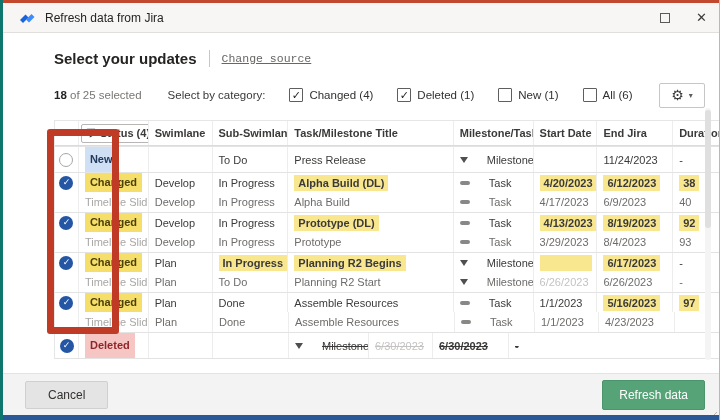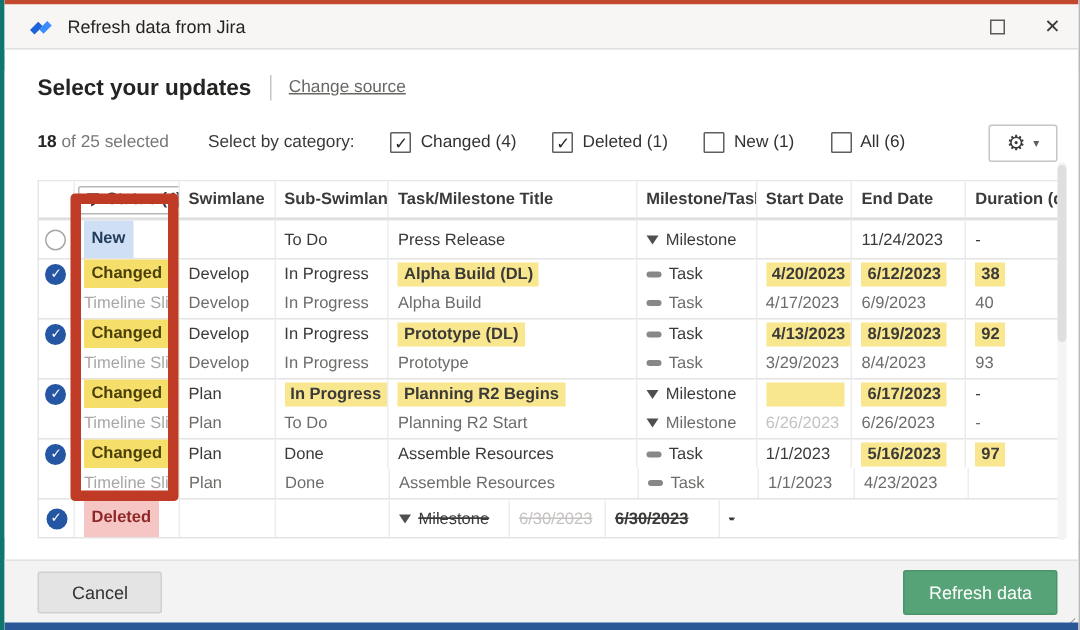--- a/index.html
+++ b/index.html
@@ -11,25 +11,25 @@
   .bottom-strip{position:absolute;left:0;right:0;bottom:0;height:5px;background:#2a5796;}
 
   
   .titlebar{height:30px;background:#f7f6f5;border-bottom:1px solid #e1dfdd;display:flex;align-items:center;padding:0 12px 0 16px;}
   .titlebar .title{font-size:12px;color:#252423;margin-left:10px;}
   .win-controls{margin-left:auto;display:flex;align-items:center;gap:26px;}
   .btn-max{width:10px;height:10px;border:1px solid #5a5a5a;display:inline-block;}
   .btn-close{font-size:13px;color:#3b3a39;line-height:1;}
 
   
-  .dlg-body{padding:0 14px 0 22px;background:#fff;}
+  .dlg-body{padding:0 14px 0 22px;background:#fff;margin-left:29px;}
   .heading-row{display:flex;align-items:center;margin-top:14px;height:22px;}
   .heading{font-size:15px;font-weight:700;color:#252423;}
   .vdiv{width:1px;height:17px;background:#c8c6c4;margin:0 12px;}
-  .change-source{font-size:11.5px;color:#696764;text-decoration:underline;cursor:pointer;}
+  .change-source{font-size:11.5px;color:#696764;text-decoration:underline;cursor:pointer;font-family:Liberation Mono, monospace;}
 
   .category-row{display:flex;align-items:center;margin-top:13px;font-size:11.5px;height:26px;}
   .count{color:#797775;}
   .count b{color:#252423;font-weight:700;}
   .cat-label{margin-left:26px;color:#3b3a39;}
   .cat{display:flex;align-items:center;margin-left:24px;cursor:pointer;}
   .cbx{width:14px;height:14px;border:1px solid #5f5e5c;background:#fff;border-radius:1px;
        display:inline-flex;align-items:center;justify-content:center;font-size:11px;color:#252423;margin-right:6px;}
   .cat span.lbl{color:#323130;}
   .gear-btn{margin-left:auto;width:46px;height:25px;border:1px solid #c8c6c4;border-radius:2px;background:#fff;
@@ -69,21 +69,21 @@
   .b-changed{background:#f6de6a;color:#4b4108;}
   .b-deleted{background:#f6c6c5;color:#8f2727;}
 
   .hl{background:#f8e78e;font-weight:700;display:inline-block;padding:0 4px;line-height:16px;}
   .hl-empty{min-width:52px;}
 
   .selcircle{width:14px;height:14px;border-radius:50%;display:inline-flex;align-items:center;justify-content:center;}
   .selcircle.on{background:#2456a4;color:#fff;font-size:9px;line-height:1;}
   .selcircle.off{border:1px solid #a8a6a4;background:#fff;}
 
-  .typewrap{display:inline-flex;align-items:center;gap:5px;}
+  .typewrap{display:inline-flex;align-items:center;gap:19px;}
   .ms-icon{width:0;height:0;border-left:4px solid transparent;border-right:4px solid transparent;border-top:6px solid #4f4f4f;display:inline-block;}
   .task-icon{width:10px;height:4px;background:#8a8886;border-radius:2px;display:inline-block;}
 
   
   .vscroll{position:absolute;right:8px;top:108px;width:6px;height:252px;background:#f4f4f4;border-radius:3px;}
   .vscroll .thumb{position:absolute;top:2px;left:0;width:6px;height:118px;background:#dfdfdf;border-radius:3px;}
 
   
   .footer{position:absolute;left:0;right:0;bottom:5px;height:42px;background:#f3f3f3;border-top:1px solid #e3e3e3;
           display:flex;align-items:center;padding:0 14px 0 22px;gap:27px;}
@@ -159,21 +159,21 @@
               </svg>
             <span>Status (4)</span>
 
           </span>
         </div>
         <div class="cell c-swim">Swimlane</div>
         <div class="cell c-sub">Sub-Swimlane</div>
         <div class="cell c-title">Task/Milestone Title</div>
         <div class="cell c-type">Milestone/Task</div>
         <div class="cell c-start">Start Date</div>
-        <div class="cell c-end">End Date</div>
+        <div class="cell c-end">End Jira</div>
         <div class="cell c-dur">Duration (days)</div>
       </div>
       <div class="tbody" id="tbody">
           <div class="trow single gs">
             <div class="cell c-sel">
               <span class="selcircle off"></span>
             </div>
             <div class="cell c-status">
               <span class="badge b-new">New</span>
             </div>

